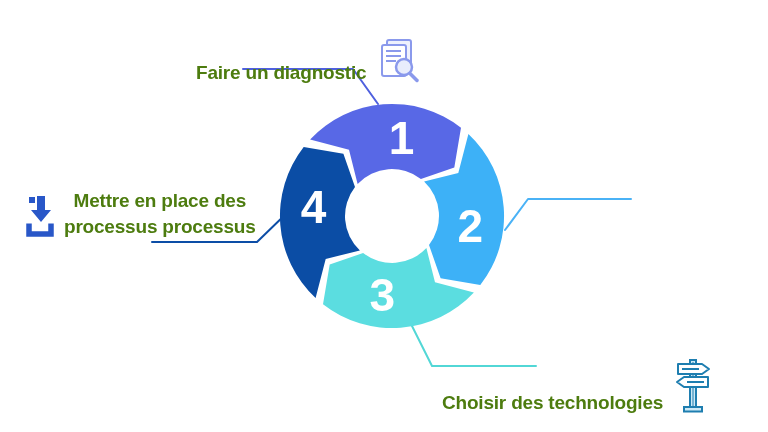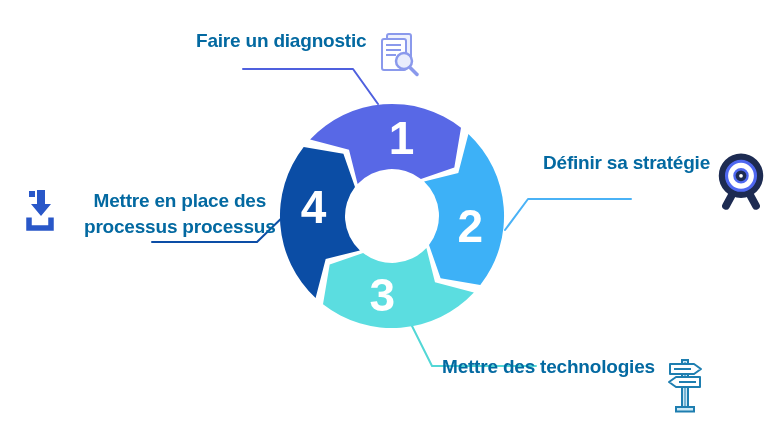--- a/index.html
+++ b/index.html
@@ -7,22 +7,22 @@
     position:relative;width:768px;height:432px;background:#fff;overflow:hidden;
     font-family:"Liberation Sans","DejaVu Sans",sans-serif;
   }
   .diagram{position:absolute;left:0;top:0;width:768px;height:432px;}
   .connector{fill:none;stroke-width:2;stroke-linejoin:round;stroke-linecap:round;}
   .seg-num{
     font-family:"Liberation Sans","DejaVu Sans",sans-serif;
     font-weight:bold;font-size:46px;
   }
   .callout{
-    position:absolute;display:flex;align-items:flex-start;gap:8px;
-    font-weight:700;font-size:19px;color:#0369a1;white-space:nowrap;
+    position:absolute;display:flex;align-items:flex-end;gap:8px;
+    font-weight:700;font-size:19px;color:#4d7c0f;white-space:nowrap;
     letter-spacing:-0.2px;
   }
   .callout .lines{display:flex;flex-direction:column;text-align:center;line-height:26px;}
   .icon{display:block;flex:0 0 auto;}
 </style>
 </head>
 <body>
 
 <div class="canvas">
 
@@ -51,46 +51,35 @@
       <rect x="13" y="4" width="24" height="31" rx="2" fill="#eef1fd" stroke="currentColor" stroke-width="2"></rect>
       <rect x="8" y="9" width="24" height="31" rx="2" fill="#ffffff" stroke="currentColor" stroke-width="2"></rect>
       <line x1="12" y1="15" x2="27" y2="15" stroke="currentColor" stroke-width="2"></line>
       <line x1="12" y1="20" x2="27" y2="20" stroke="currentColor" stroke-width="2"></line>
       <line x1="12" y1="25" x2="22" y2="25" stroke="currentColor" stroke-width="2"></line>
       <circle cx="30" cy="31" r="8" fill="#e9edfc" stroke="currentColor" stroke-width="2.5"></circle>
       <line x1="36" y1="37.5" x2="43" y2="44.5" stroke="currentColor" stroke-width="3.5" stroke-linecap="round"></line>
     </svg>
   </div>
 
-  <div class="callout" style="left:543px;top:152px;height:60px;">
-    <span>Définir sa stratégie</span>
-    <svg class="icon" width="46" height="60" viewBox="0 0 44 58" style="color: rgb(29, 43, 82);">
-      <path d="M13 42 L7.5 52" stroke="currentColor" stroke-width="7.5" stroke-linecap="round" fill="none"></path>
-      <path d="M31 42 L36.5 52" stroke="currentColor" stroke-width="7.5" stroke-linecap="round" fill="none"></path>
-      <circle cx="22" cy="23" r="18.5" fill="#4f68f1" stroke="currentColor" stroke-width="6"></circle>
-      <circle cx="22" cy="23" r="10" fill="none" stroke="#ffffff" stroke-width="5"></circle>
-      <circle cx="22" cy="23" r="5.2" fill="currentColor"></circle>
-      <circle cx="22" cy="23" r="1.8" fill="#ffffff"></circle>
-    </svg>
-  </div>
 
   <div class="callout" style="left:442px;top:356px;height:58px;">
-    <span>Mettre des technologies</span>
+    <span>Choisir des technologies</span>
     <svg class="icon" width="44" height="58" viewBox="0 0 44 58" style="color: rgb(30, 126, 176);">
       <rect x="19" y="4" width="6" height="47" fill="#cde9f6" stroke="currentColor" stroke-width="2"></rect>
       <line x1="22" y1="6" x2="22" y2="50" stroke="currentColor" stroke-width="1"></line>
       <rect x="13" y="51" width="18" height="4.5" fill="#cde9f6" stroke="currentColor" stroke-width="2"></rect>
       <polygon points="7,8 31,8 38,13 31,18 7,18" fill="#ffffff" stroke="currentColor" stroke-width="2" stroke-linejoin="round"></polygon>
       <line x1="11" y1="13" x2="28" y2="13" stroke="currentColor" stroke-width="2"></line>
       <polygon points="37,21 13,21 6,26 13,31 37,31" fill="#ffffff" stroke="currentColor" stroke-width="2" stroke-linejoin="round"></polygon>
       <line x1="16" y1="26" x2="33" y2="26" stroke="currentColor" stroke-width="2"></line>
     </svg>
   </div>
 
-  <div class="callout" style="left:24px;top:188px;height:52px;gap:28px;">
+  <div class="callout" style="left:24px;top:188px;height:52px;gap:8px;">
     <svg class="icon" width="32" height="46" viewBox="0 0 32 46" style="color: rgb(41, 87, 200);">
       <rect x="5" y="3" width="6" height="6" fill="currentColor"></rect>
       <polygon points="13,2 21,2 21,16 27,16 17,28 7,16 13,16" fill="currentColor"></polygon>
       <path d="M5 29.5 V40 H27 V29.5" fill="none" stroke="currentColor" stroke-width="5.5"></path>
     </svg>
     <span class="lines">
       <span>Mettre en place des</span>
       <span>processus processus</span>
     </span>
   </div>

